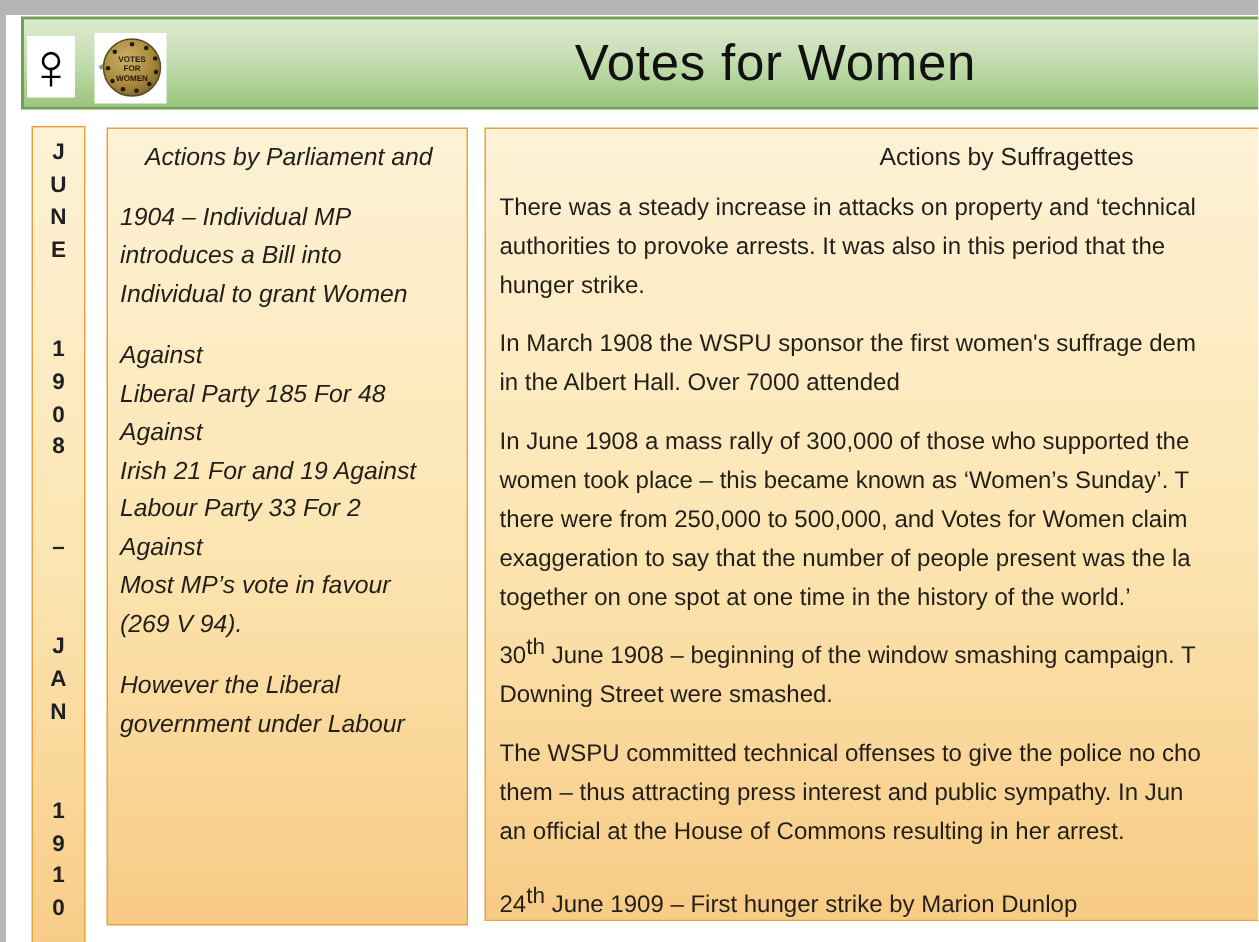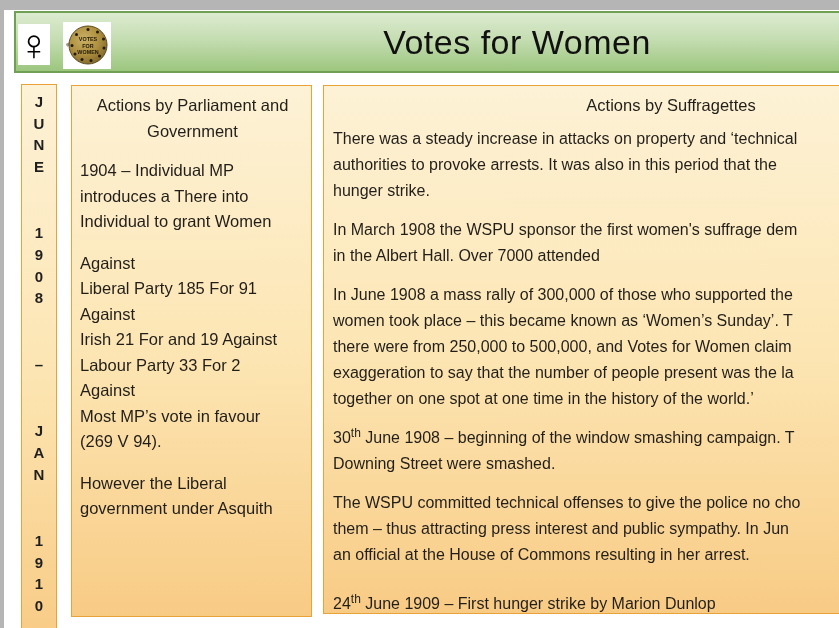--- a/index.html
+++ b/index.html
@@ -23,32 +23,32 @@
 
   
   .obox{position:absolute;border:1.5px solid #e7a33a;
     background:linear-gradient(180deg,#fdf2d6 0%,#fce5b2 52%,#f8cb85 100%);
     color:#221f1a;box-sizing:border-box;}
   .timeline-box{left:21px;top:84px;width:36px;height:560px;}
   .timeline-letters{padding-top:6px;text-align:center;font-weight:bold;font-size:15px;color:#1f1f1f;}
   .tl-ch{height:21.6px;line-height:21.6px;}
   .tl-gap{height:45px;}
 
-  .parliament-box{left:71px;top:85px;width:241px;height:532px;padding:7px 6px 0 8px;}
+  .parliament-box{left:71px;top:85px;width:241px;height:532px;padding:7px 6px 0 8px;font-style:italic;}
   .box-title{font-size:16.5px;line-height:22px;text-align:center;}
   .parliament-body{margin-top:14px;}
   .parliament-box .para{margin-bottom:16px;}
   .parliament-box .tline{font-size:16.5px;line-height:25.5px;white-space:nowrap;}
 
   .suffragettes-box{left:323px;top:85px;width:697px;height:529px;padding:8px 10px 0 9px;}
   .suffragettes-box .box-title{margin-bottom:10px;}
   .suffragettes-box .para{margin-bottom:13px;}
   .suffragettes-box .para:last-child{margin-top:23px;}
   .suffragettes-box .tline{font-size:16px;line-height:26px;white-space:nowrap;}
-  sup{font-size:12px;line-height:0;}
+  sup{font-size:15px;line-height:0;}
 </style>
 </head>
 <body>
 
 <div class="viewport">
   <div class="canvas-strip-top"></div>
   <div class="canvas-strip-left"></div>
 
   <div class="header-box">
     <div class="slide-title">Votes for Women</div>
@@ -108,41 +108,40 @@
         <div class="tl-ch">1</div>
         <div class="tl-ch">9</div>
         <div class="tl-ch">1</div>
         <div class="tl-ch">0</div>
       </div>
   </div>
 
   <div class="obox parliament-box">
     <div class="box-title">
         <div class="tline">Actions by Parliament and</div>
-        <div class="tline">Government</div>
       </div>
     <div class="parliament-body">
         <div class="para">
           <div class="tline">1904 – Individual MP</div>
-          <div class="tline">introduces a There into</div>
+          <div class="tline">introduces a Bill into</div>
           <div class="tline">Individual to grant Women</div>
         </div>
         <div class="para">
           <div class="tline">Against</div>
-          <div class="tline">Liberal Party 185 For 91</div>
+          <div class="tline">Liberal Party 185 For 48</div>
           <div class="tline">Against</div>
           <div class="tline">Irish 21 For and 19 Against</div>
           <div class="tline">Labour Party 33 For 2</div>
           <div class="tline">Against</div>
           <div class="tline">Most MP’s vote in favour</div>
           <div class="tline">(269 V 94).</div>
         </div>
         <div class="para">
           <div class="tline">However the Liberal</div>
-          <div class="tline">government under Asquith</div>
+          <div class="tline">government under Labour</div>
         </div>
       </div>
   </div>
 
   <div class="obox suffragettes-box">
     <div class="box-title">Actions by Suffragettes</div>
     <div class="suffragettes-body">
         <div class="para">
           <div class="tline">There was a steady increase in attacks on property and ‘technical</div>
           <div class="tline">authorities to provoke arrests.  It was also in  this period that the</div>

